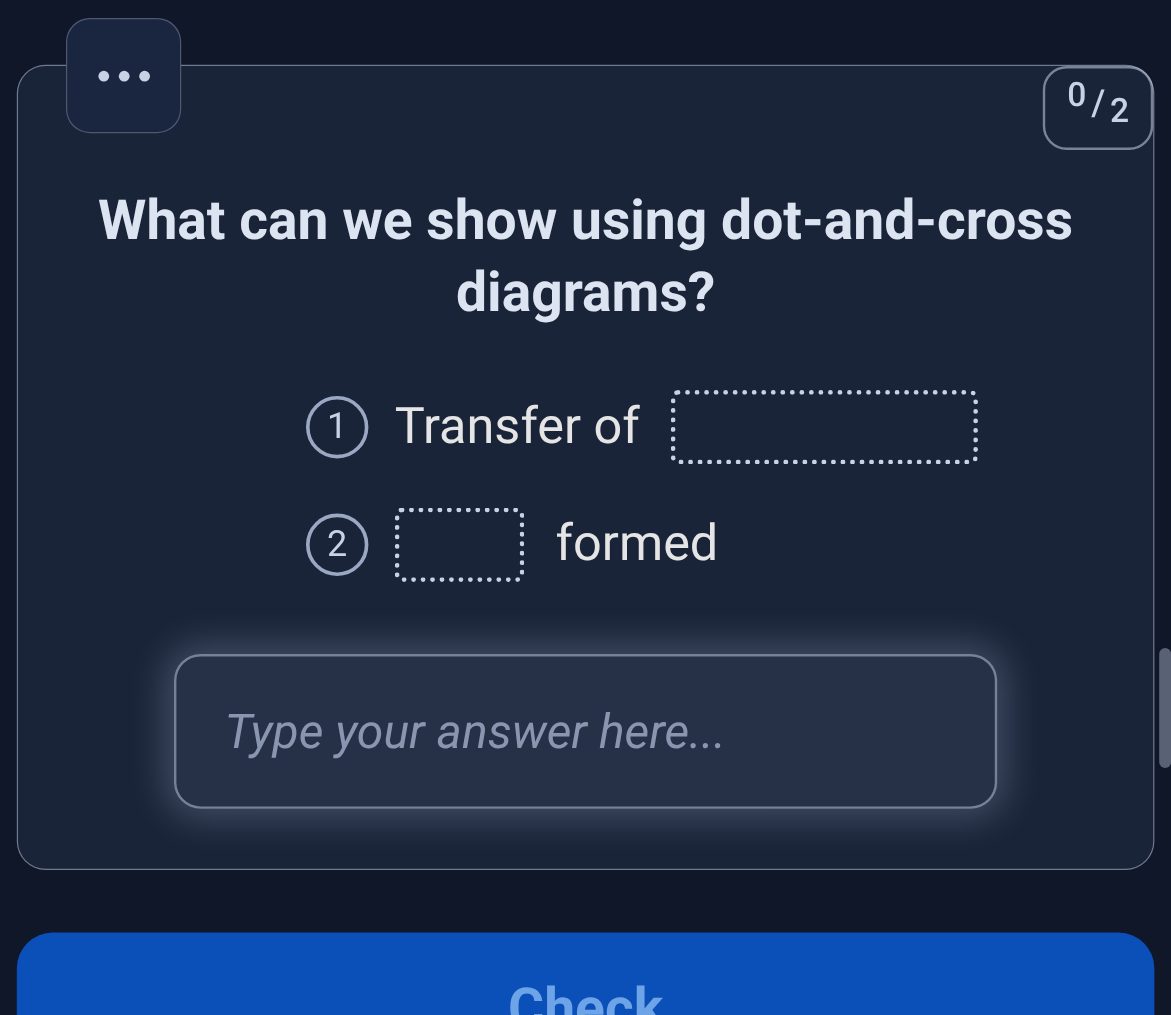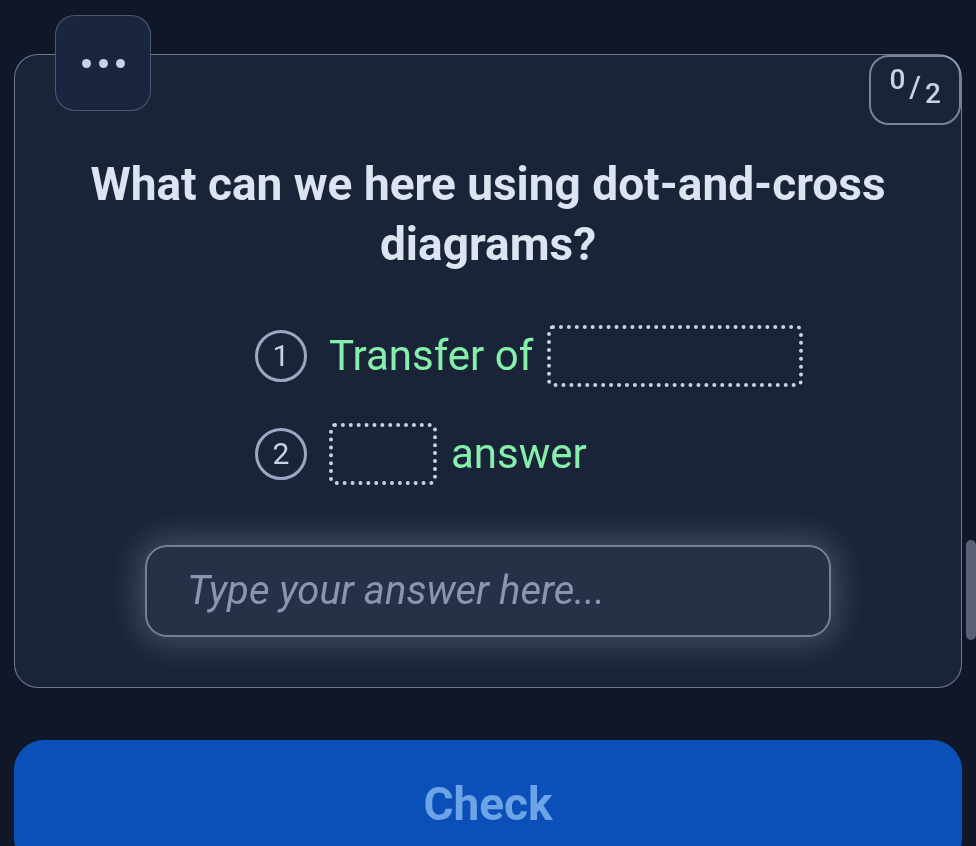--- a/index.html
+++ b/index.html
@@ -105,26 +105,26 @@
       border-radius: 50%;
       display: flex;
       align-items: center;
       justify-content: center;
       color: #c8d2e6;
       font-size: 30px;
       font-weight: 400;
       flex-shrink: 0;
     }
     .statement-text {
-      color: #86efac;
+      color: #e5e5e5;
       font-size: 42px;
       font-weight: 400;
       display: flex;
       align-items: center;
-      gap: 14px;
+      gap: 26px;
     }
     .blank-large {
       display: inline-block;
       width: 256px;
       height: 62px;
       border: 4px dotted #c8d2e6;
       border-radius: 6px;
     }
     .blank-small {
       display: inline-block;
@@ -132,21 +132,21 @@
       height: 62px;
       border: 4px dotted #c8d2e6;
       border-radius: 6px;
     }
     .answer-input-wrapper {
       position: relative;
       margin: 0 100px;
     }
     .answer-input {
       width: 100%;
-      height: 92px;
+      height: 129px;
       background-color: rgba(50, 60, 85, 0.55);
       border: 2px solid rgba(200, 210, 230, 0.5);
       border-radius: 22px;
       padding: 0 40px;
       color: #dce4f2;
       font-size: 40px;
       font-style: italic;
       font-family: inherit;
       outline: none;
       box-shadow: 0 0 30px 8px rgba(200, 220, 255, 0.22);
@@ -190,35 +190,35 @@
     <span class="dot"></span>
     <span class="dot"></span>
   </div>
 
   <div class="score-badge">
     <span class="score-current">0</span>
     <span class="score-slash">/</span>
     <span class="score-total">2</span>
   </div>
 
-  <h1 class="question-title">What can we here using dot-and-cross diagrams?</h1>
+  <h1 class="question-title">What can we show using dot-and-cross diagrams?</h1>
 
   <div class="statements">
     <div class="statement">
       <div class="number-circle">1</div>
       <div class="statement-text">
         <span>Transfer of</span>
         <span class="blank-large"></span>
       </div>
     </div>
     <div class="statement">
       <div class="number-circle">2</div>
       <div class="statement-text">
         <span class="blank-small"></span>
-        <span>answer</span>
+        <span>formed</span>
       </div>
     </div>
   </div>
 
   <div class="answer-input-wrapper">
     <input type="text" class="answer-input" placeholder="Type your answer here..." style="">
   </div>
 
 </div>
 

